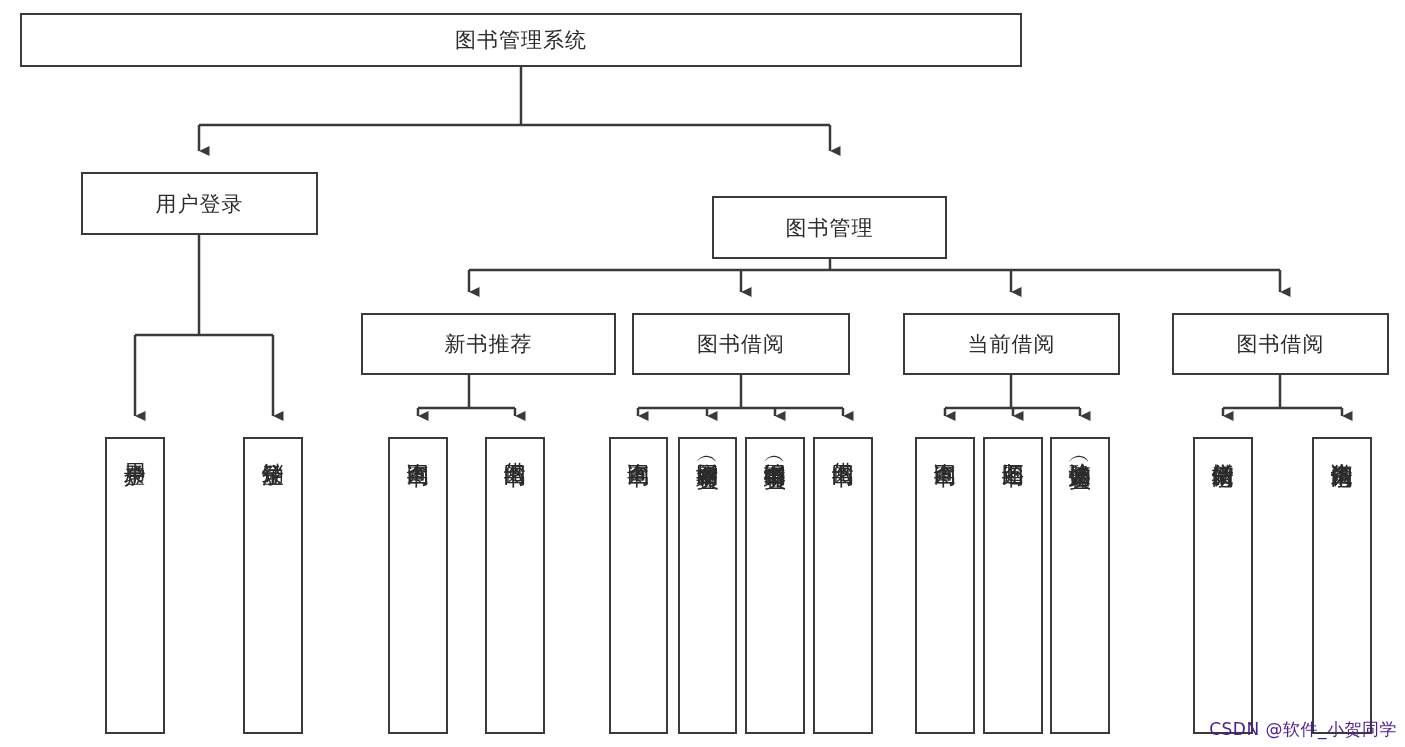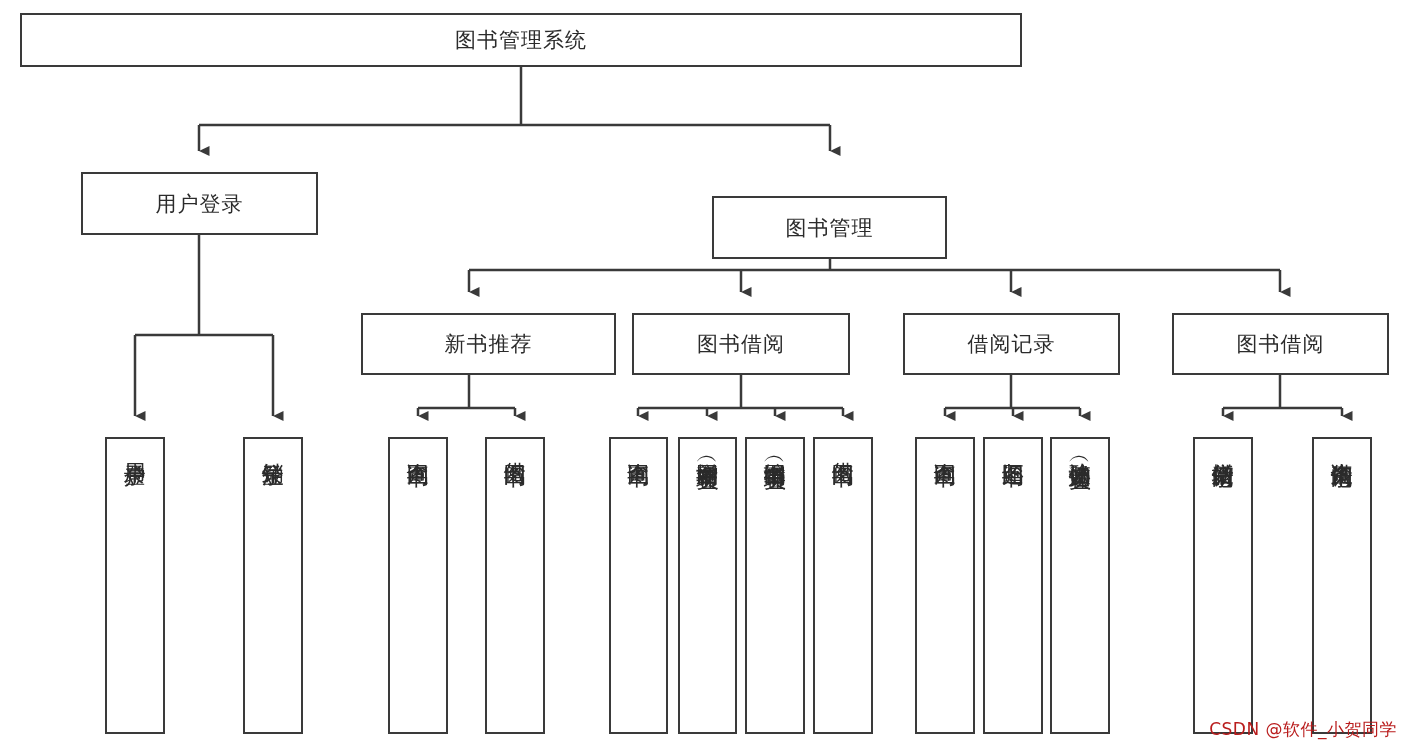--- a/index.html
+++ b/index.html
@@ -49,21 +49,21 @@
     line-height: 1.06;
     letter-spacing: 1px;
     white-space: nowrap;
     display: block;
   }
   .watermark {
     position: absolute;
     right: 8px;
     bottom: 6px;
     font-size: 17px;
-    color: #b91c1c;
+    color: #4c1d95;
     letter-spacing: 0.5px;
     white-space: nowrap;
     margin-top: 24px;
   }
 </style>
 </head>
 <body>
 
 <div id="canvas">
 
@@ -128,21 +128,21 @@
     <span>图书管理</span>
   </div>
 
   <div class="node horiz" style="left:361px; top:313px; width:255px; height:62px;">
     <span>新书推荐</span>
   </div>
   <div class="node horiz" style="left:632px; top:313px; width:218px; height:62px;">
     <span>图书借阅</span>
   </div>
   <div class="node horiz" style="left:903px; top:313px; width:217px; height:62px;">
-    <span>借阅记录</span>
+    <span>当前借阅</span>
   </div>
   <div class="node horiz" style="left:1172px; top:313px; width:217px; height:62px;">
     <span>图书借阅</span>
   </div>
 
   <div class="node vert" style="left:105px; top:437px; width:60px; height:297px;">
     <span class="vtext">用户登录</span>
   </div>
   <div class="node vert" style="left:243px; top:437px; width:60px; height:297px;">
     <span class="vtext">注销登录</span>

